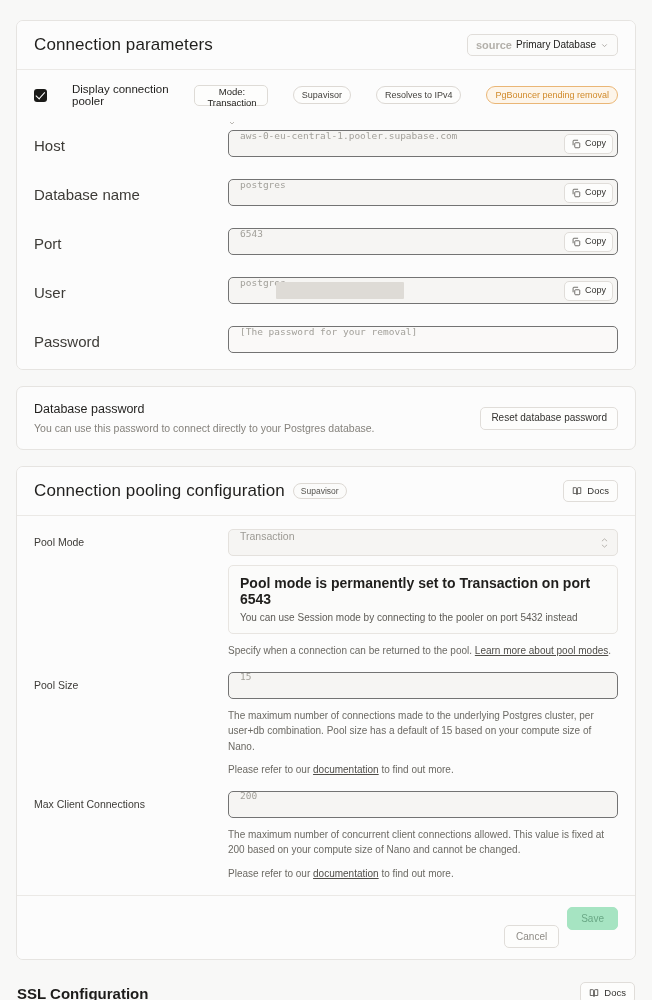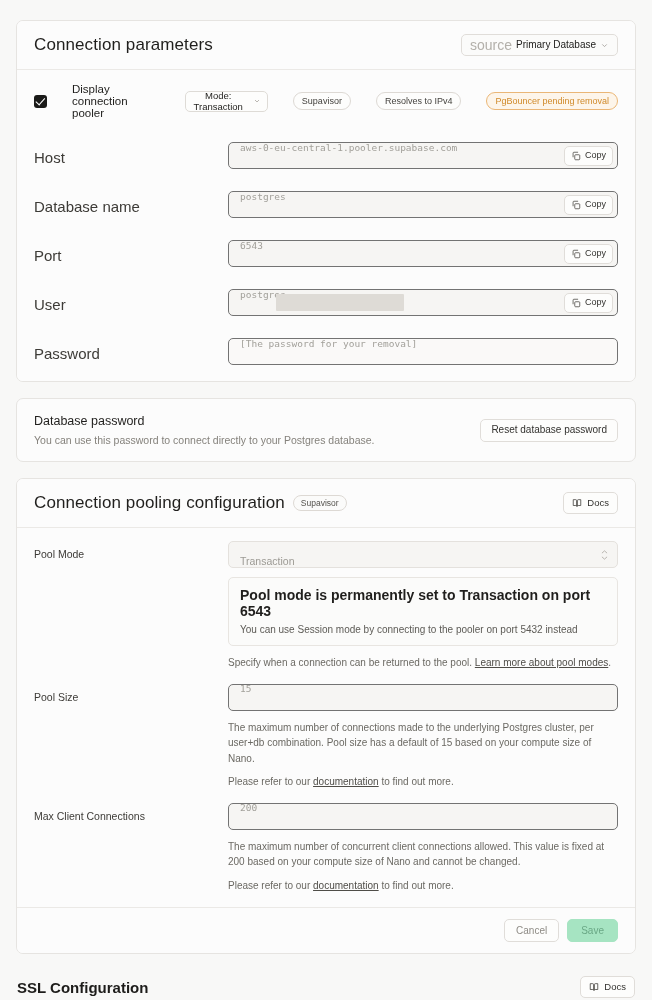--- a/index.html
+++ b/index.html
@@ -39,21 +39,21 @@
     background: #fdfdfc; color: #33322f;
     font-size: 9.5px; font-family: "Liberation Sans", sans-serif;
     line-height: 1; white-space: nowrap; cursor: pointer;
   }
   .btn svg { display: block; }
   .btn-source {
     height: 22px; padding: 0 8px; gap: 4px;
     color: #232220; font-size: 10px;
     background: #fbfbfa;
   }
-  .btn-source .src-lbl { color: #b3b0aa; font-size: 14px; }
+  .btn-source .src-lbl { color: #b3b0aa; font-size: 11px; font-weight: bold; }
   .pill {
     display: inline-flex; align-items: center; height: 18px;
     padding: 0 8px; border-radius: 10px;
     border: 1px solid #ddd9d4; background: #fdfdfc;
     font-size: 9px; color: #45433f; white-space: nowrap;
   }
   .pill-warn {
     border-color: #eab676; background: #fdf5ea; color: #d08a2a;
   }
   .pill-sm {
@@ -76,21 +76,21 @@
     content: ""; position: absolute; left: 3.6px; top: 1.6px;
     width: 4px; height: 7.5px;
     border: solid #fff; border-width: 0 1.6px 1.6px 0;
     transform: rotate(42deg);
   }
   .pooler-label { font-size: 11.5px; color: #1f1e1c; }
   .mode-select {
     display: inline-flex; align-items: center; gap: 10px;
     height: 21px; padding: 0 6px 0 8px;
     border: 1px solid #dedbd6; border-radius: 5px;
-    background: #fdfdfc; font-size: 9.5px; color: #262522; cursor: pointer;
+    background: #fdfdfc; font-size: 9.5px; color: #262522; cursor: pointer; flex-direction: column;
   }
   .chev { color: #a9a6a0; }
 
   
   .field-row { display: flex; align-items: flex-start; padding: 11px 0; }
   .field-label {
     width: 194px; flex: none;
     font-size: 15px; color: #3d3b37; padding-top: 7px;
   }
   .field-ctl { flex: 1; position: relative; }
@@ -126,40 +126,40 @@
 
   
   .cfg-row { display: flex; align-items: flex-start; padding: 13px 0 0 0; }
   .cfg-label { width: 194px; flex: none; font-size: 10.5px; color: #3d3b37; padding-top: 7px; }
   .cfg-ctl { flex: 1; }
   .sel {
     position: relative; width: 100%; height: 27px;
     border: 1px solid #e4e1dd; border-radius: 5px;
     background: #f6f5f3; color: #9c9a94;
     font-size: 10.5px; padding: 0 26px 0 11px;
-    display: flex; align-items: flex-end;
+    display: flex; align-items: flex-start;
   }
   .sel .updown {
     position: absolute; right: 9px; top: 50%; transform: translateY(-50%);
     display: flex; flex-direction: column; gap: 2px; color: #aeaba5;
   }
   .callout {
     margin-top: 9px; padding: 9px 11px 10px;
     border: 1px solid #e8e5e1; border-radius: 5px; background: #fbfbfa;
   }
   .callout .c1 { font-size: 14px; font-weight: bold; color: #201f1d; margin-bottom: 5px; }
   .callout .c2 { font-size: 10px; color: #5d5b56; }
   .helper { font-size: 10px; color: #6b6963; line-height: 1.55; margin-top: 9px; }
   .helper + .helper { margin-top: 8px; }
   .lnk { color: #4f4d48; text-decoration: underline; cursor: pointer; }
   .cfg-foot {
     display: flex; justify-content: flex-end; gap: 8px;
     padding: 11px 17px; border-top: 1px solid #ebe9e6; background: #fcfcfc;
   }
-  .btn-cancel { height: 23px; padding: 1px 11px; font-size: 10px; color: #8e8b85; }
+  .btn-cancel { height: 23px; padding: 1px 11px; font-size: 10px; color: #8e8b85; margin-top: 18px; }
   .btn-save {
     height: 23px; padding: 0 13px; font-size: 10px;
     background: #a6e4c2; border-color: #a6e4c2; color: #6aa886;
   }
 
   
   .ssl-head {
     display: flex; align-items: center; justify-content: space-between;
     padding: 22px 1px 12px 1px;
   }

